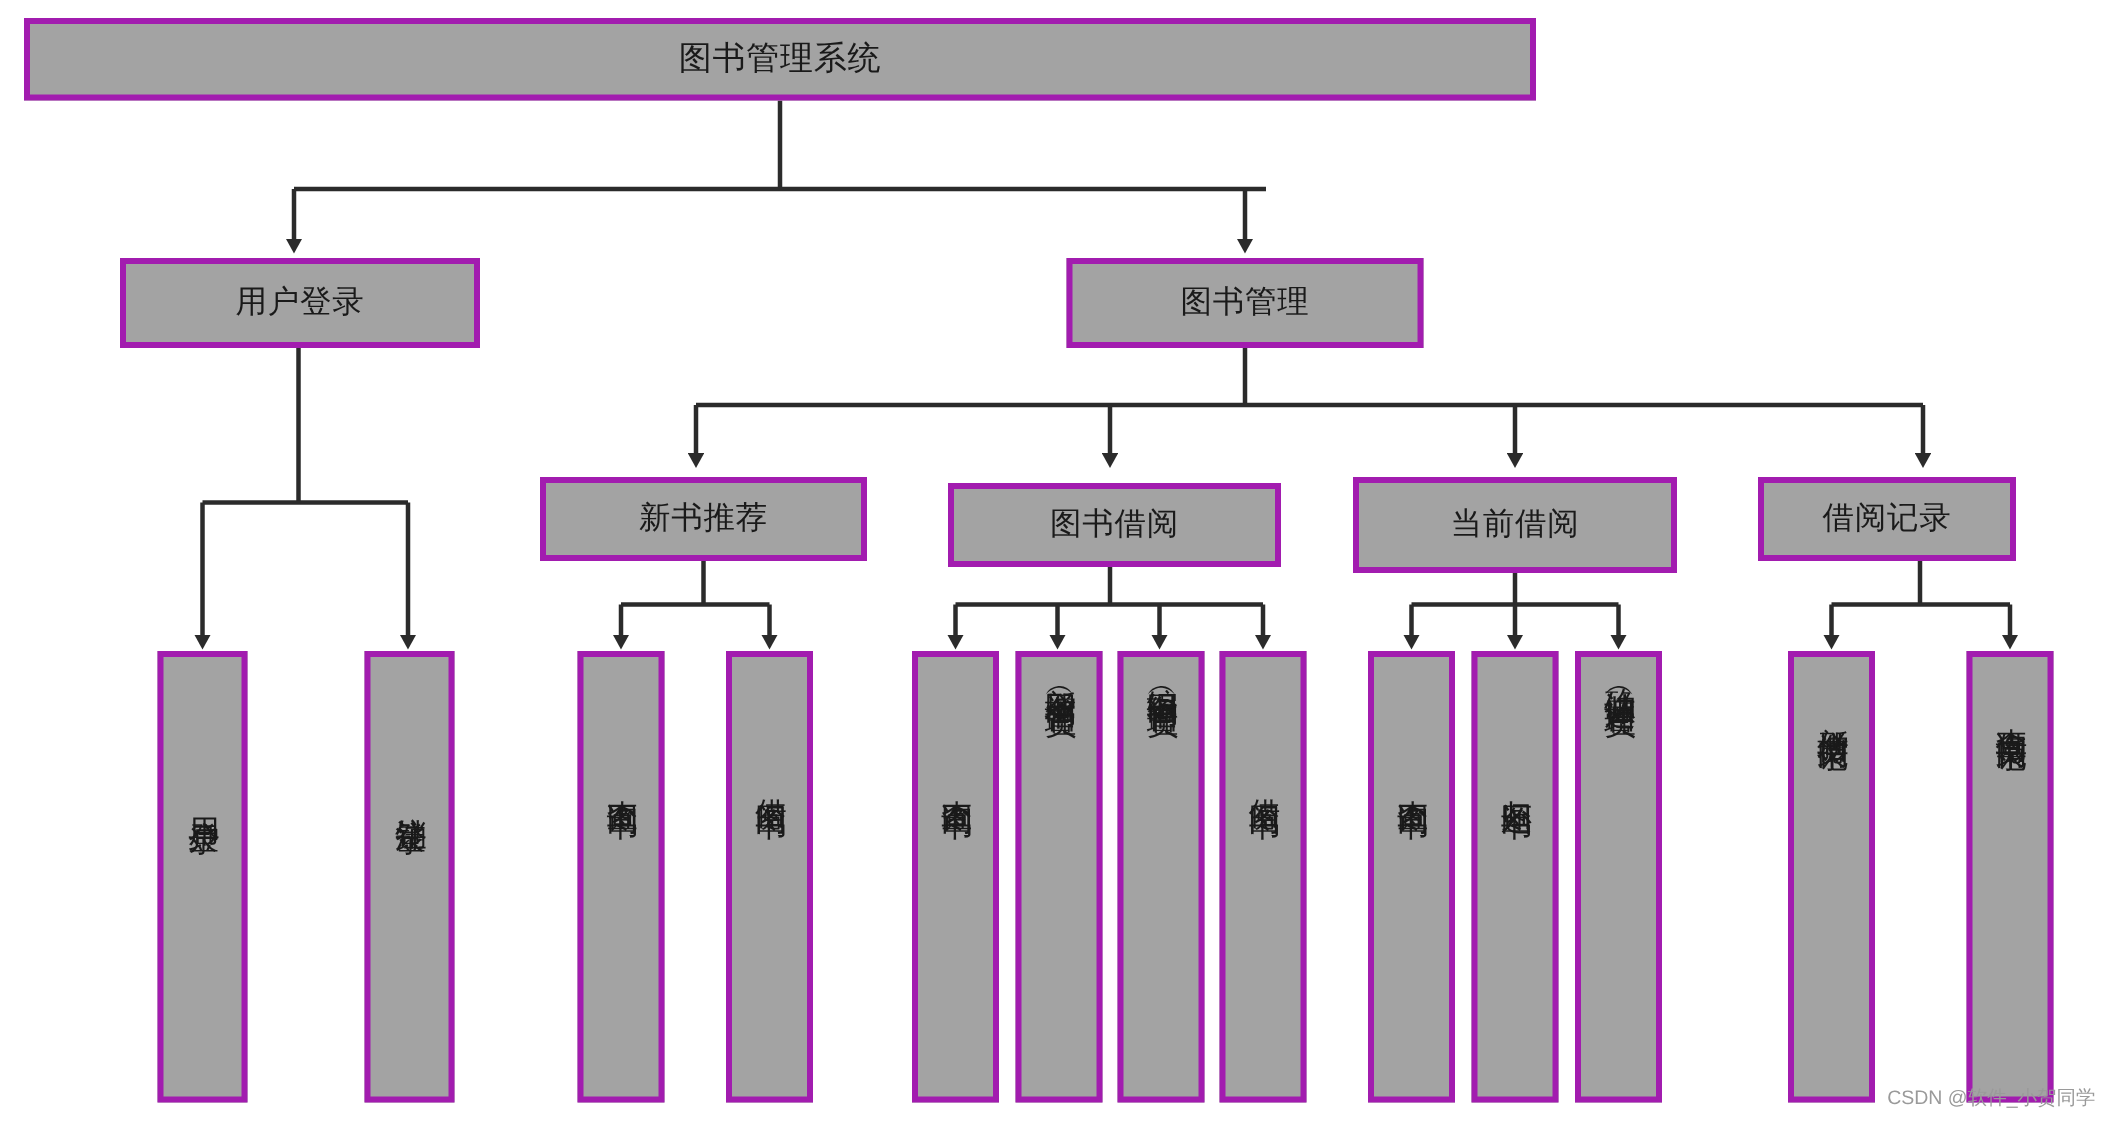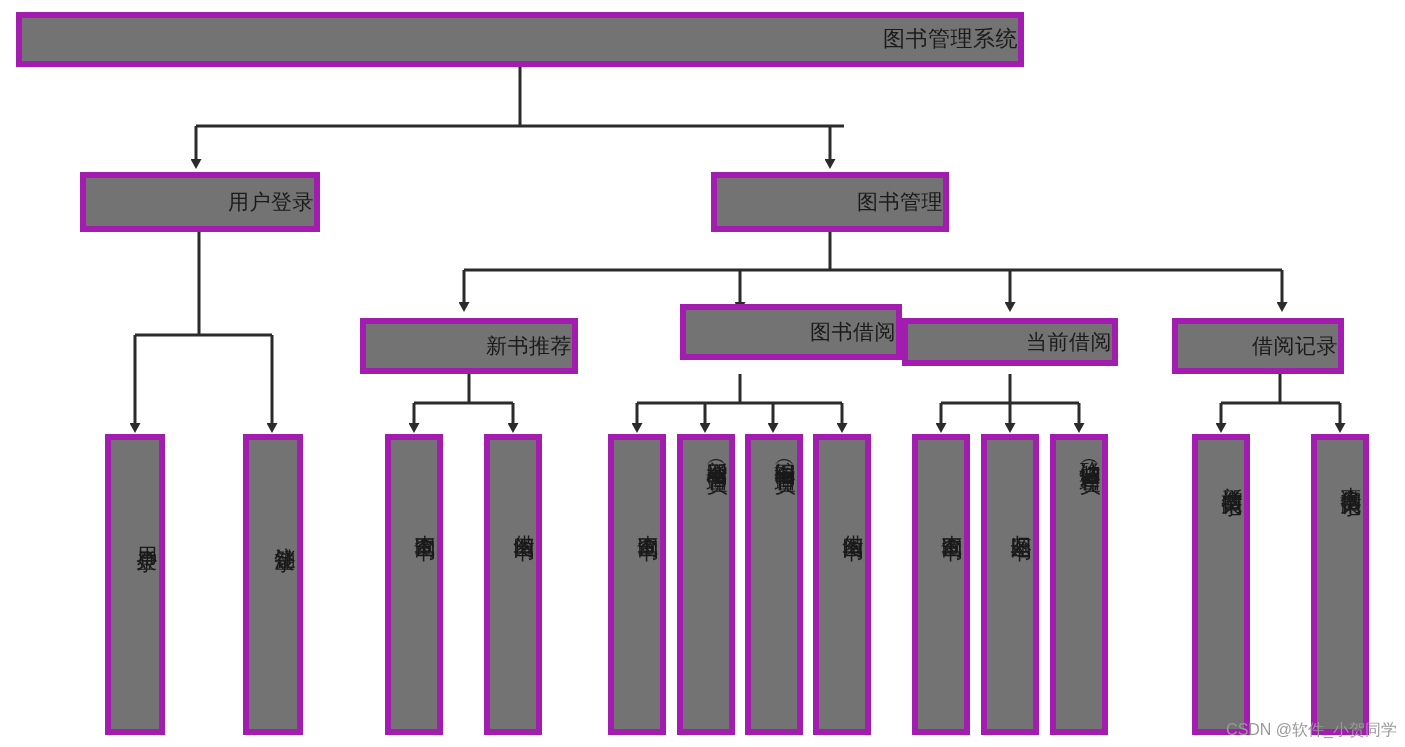--- a/index.html
+++ b/index.html
@@ -20,26 +20,26 @@
   #edges {
     position: absolute;
     left: 0;
     top: 0;
     width: 1405px;
     height: 747px;
   }
   .node {
     position: absolute;
     box-sizing: border-box;
-    border: 6px solid #a21caf;
-    background: #737373;
+    border: 4px solid #a21caf;
+    background: #a3a3a3;
     color: #1a1a1a;
     display: flex;
     align-items: center;
-    justify-content: flex-end;
+    justify-content: center;
     z-index: 2;
   }
   .node .label {
     display: block;
     text-align: center;
     letter-spacing: 0.5px;
   }
   
   .h-node .label {
     font-size: 21px;
@@ -62,21 +62,21 @@
     letter-spacing: 2px;
     white-space: nowrap;
   }
   .v-node.mid .label {
     margin-top: 0;
   }
   .watermark {
     position: absolute;
     right: 8px;
     bottom: 6px;
-    font-size: 16px;
+    font-size: 13px;
     color: #9a9a9a;
     z-index: 5;
     white-space: nowrap;
     font-family: "Liberation Sans", "DejaVu Sans", sans-serif;
   }
 </style>
 </head>
 <body>
 
 <div id="canvas">
@@ -138,24 +138,24 @@
   <div class="node h-node" style="left:80px; top:172px; width:240px; height:60px;">
     <span class="label">用户登录</span>
   </div>
   <div class="node h-node" style="left:360px; top:318px; width:218px; height:56px;">
     <span class="label">新书推荐</span>
   </div>
 
   <div class="node h-node" style="left:711px; top:172px; width:238px; height:60px;">
     <span class="label">图书管理</span>
   </div>
-  <div class="node h-node" style="left:632px; top:304px; width:222px; height:56px;margin-left:48px;">
+  <div class="node h-node" style="left:632px; top:322px; width:222px; height:56px;">
     <span class="label">图书借阅</span>
   </div>
-  <div class="node h-node" style="left:902px; top:318px; width:216px; height:48px;">
+  <div class="node h-node" style="left:902px; top:318px; width:216px; height:64px;">
     <span class="label">当前借阅</span>
   </div>
   <div class="node h-node" style="left:1172px; top:318px; width:172px; height:56px;">
     <span class="label">借阅记录</span>
   </div>
 
   <div class="node v-node" style="left:105px; top:434px; width:60px; height:301px; padding-top:90px;">
     <span class="label">用户登录</span>
   </div>
   <div class="node v-node" style="left:243px; top:434px; width:60px; height:301px; padding-top:90px;">

